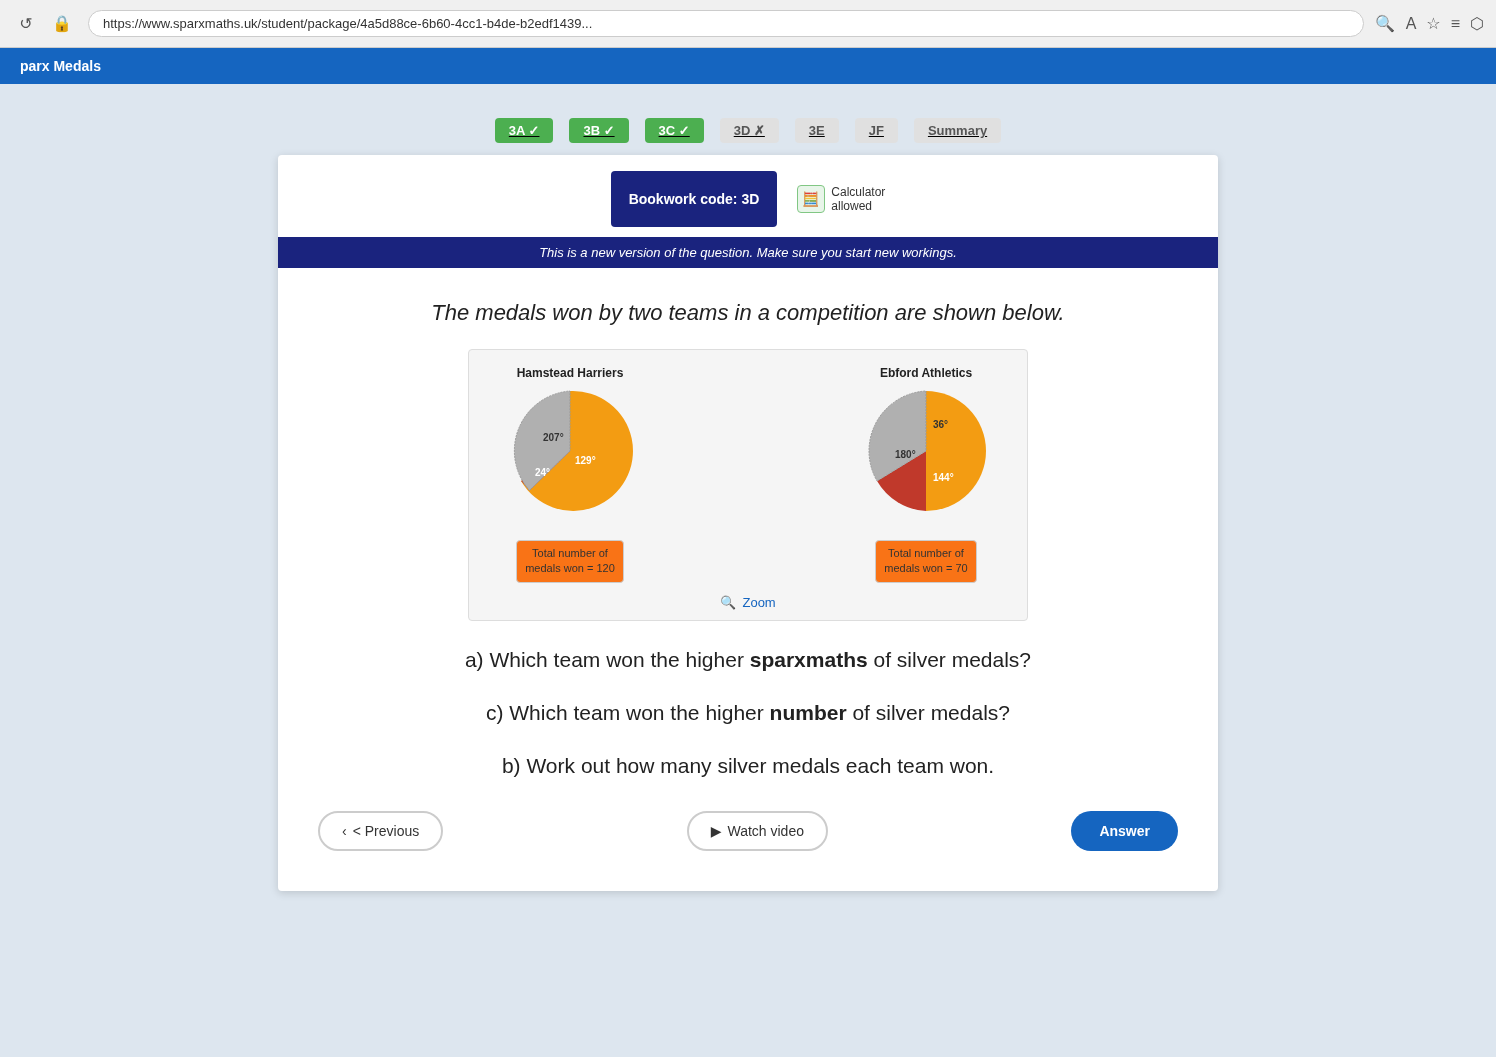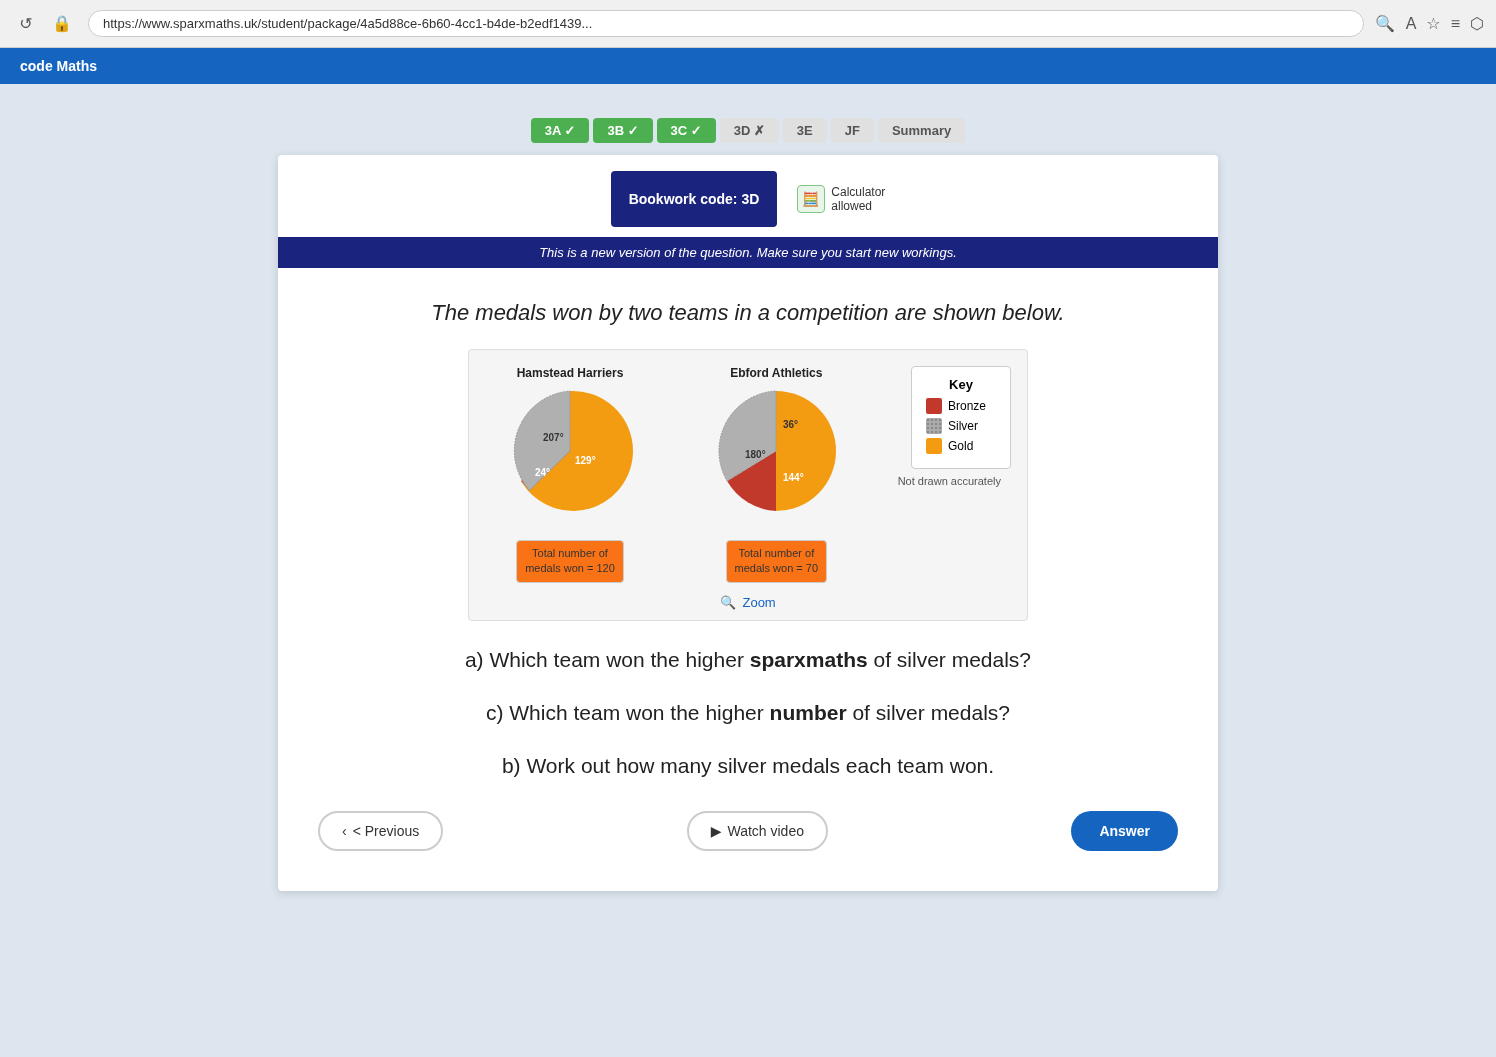--- a/index.html
+++ b/index.html
@@ -84,23 +84,24 @@
       width: 940px;
       border-radius: 4px;
       padding: 0 0 40px 0;
       box-shadow: 0 2px 8px rgba(0,0,0,0.15);
     }
 
     
     .package-tabs {
       display: flex;
       justify-content: center;
-      gap: 4px;
+      gap: 16px;
       padding: 14px 0 12px 0;
       background: #dde6ef;
+      text-decoration: underline;
     }
     .pkg-tab {
       padding: 5px 14px;
       border-radius: 4px;
       font-size: 13px;
       font-weight: bold;
       cursor: pointer;
       border: none;
     }
     .pkg-tab.completed {
@@ -347,21 +348,21 @@
   <div class="browser-actions">
     <button class="browser-action-btn">🔍</button>
     <button class="browser-action-btn">A</button>
     <button class="browser-action-btn">☆</button>
     <button class="browser-action-btn">≡</button>
     <button class="browser-action-btn">⬡</button>
   </div>
 </div>
 
 <div class="tab-bar">
-  <span class="app-label">code Maths</span>
+  <span class="app-label">parx Medals</span>
 </div>
 
 <div class="main-content">
   <div style="display:flex; flex-direction:column; align-items:center; width:100%;">
 
     <div class="package-tabs" style="width:100%;">
       <button class="pkg-tab completed">3A ✓</button>
       <button class="pkg-tab completed">3B ✓</button>
       <button class="pkg-tab completed">3C ✓</button>
       <button class="pkg-tab inactive">3D ✗</button>
@@ -431,38 +432,20 @@
                   <path d="M65,65 L16.07,95 A60,60 0 0,1 65,5 Z" fill="#b0b0b0" stroke="#999" stroke-dasharray="2,1"></path>
 
                   <text x="72" y="42" class="angle-label-dark">36°</text>
                   <text x="34" y="72" class="angle-label-dark">180°</text>
                   <text x="72" y="95" class="angle-label">144°</text>
                 </svg>
               </div>
               <div class="pie-total">Total number of<br>medals won = 70</div>
             </div>
 
-            <div class="charts-right">
-              <div class="key-box">
-                <div class="key-title">Key</div>
-                <div class="key-item">
-                  <div class="key-color" style="background:#c0392b;"></div>
-                  <span>Bronze</span>
-                </div>
-                <div class="key-item">
-                  <div class="key-color" style="background:#aaaaaa; background-image: radial-gradient(circle, #888 1px, transparent 1px); background-size: 4px 4px;"></div>
-                  <span>Silver</span>
-                </div>
-                <div class="key-item">
-                  <div class="key-color" style="background:#f39c12;"></div>
-                  <span>Gold</span>
-                </div>
-              </div>
-              <div class="not-drawn">Not drawn accurately</div>
-            </div>
           </div>
 
           <div class="zoom-row">
             <span>🔍</span>
             <span>Zoom</span>
           </div>
         </div>
       </div>
 
       <div class="sub-question">

